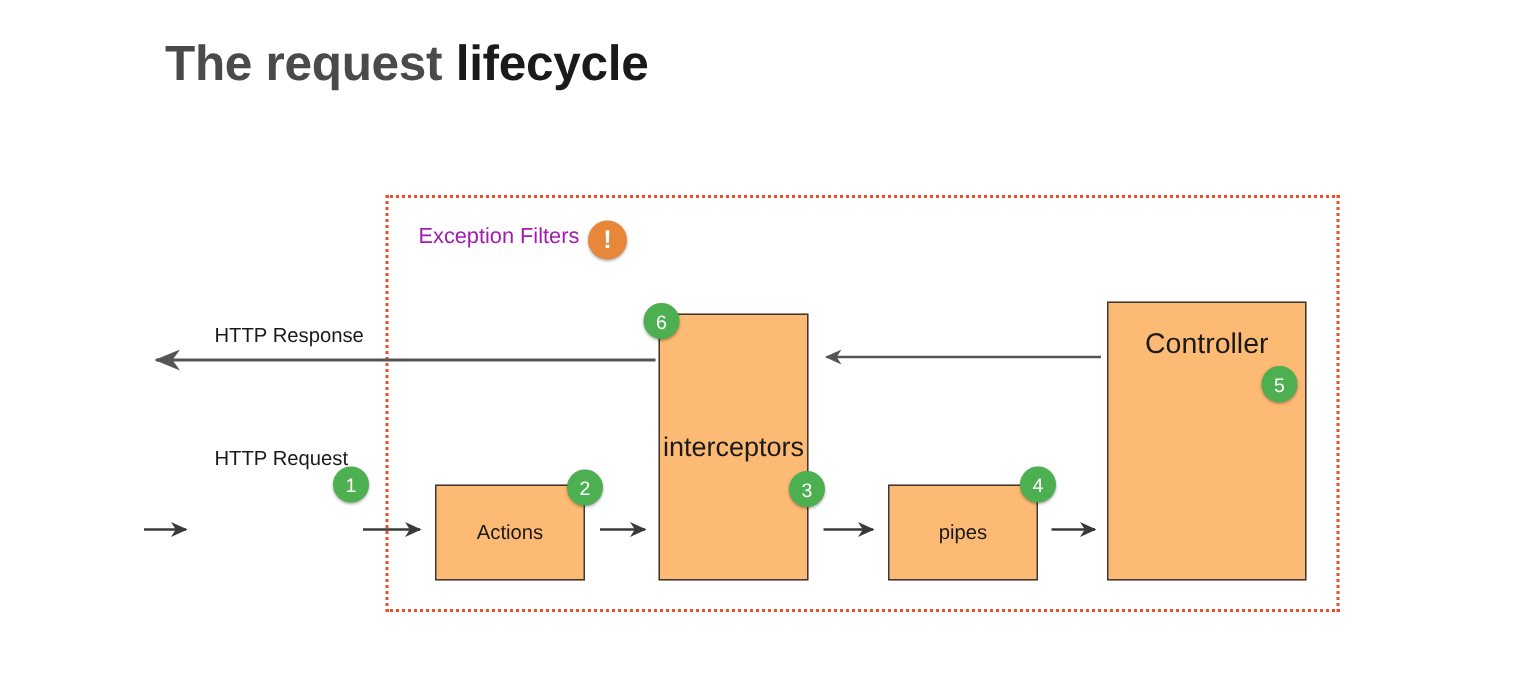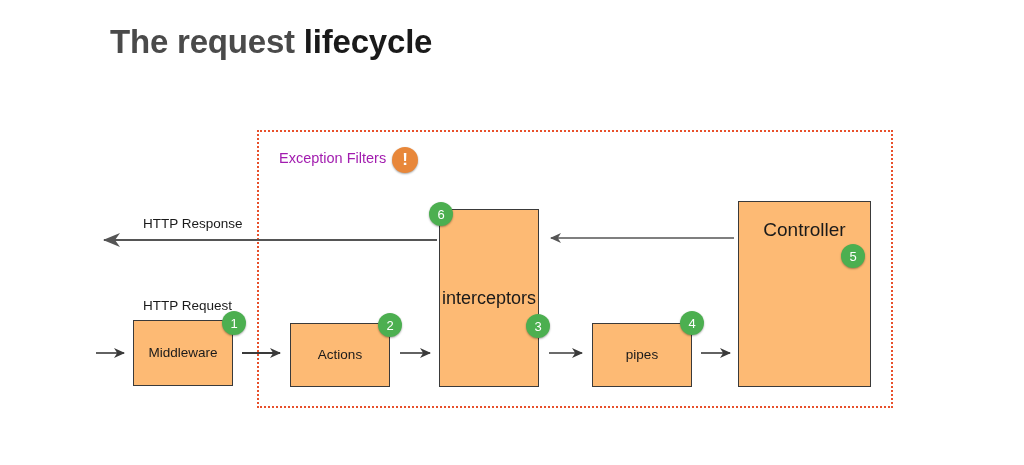--- a/index.html
+++ b/index.html
@@ -190,23 +190,20 @@
     <path d="M701,353 L730,353" stroke="#3a3a3a" stroke-width="1.6" fill="none" marker-end="url(#ah-r)"></path>
 
     <path d="M734,238 L551,238" stroke="#555555" stroke-width="1.7" fill="none" marker-end="url(#ah-l)"></path>
 
     <path d="M437,240 L104,240" stroke="#555555" stroke-width="2" fill="none" marker-end="url(#ah-big)"></path>
   </svg>
 
   <div class="flow-label" id="label-http-response">HTTP Response</div>
   <div class="flow-label" id="label-http-request">HTTP Request</div>
 
-  <div class="nodebox" id="box-middleware">
-    <span class="lbl">Middleware</span>
-  </div>
 
   <div class="nodebox" id="box-guards">
     <span class="lbl">Actions</span>
   </div>
 
   <div class="nodebox big" id="box-interceptors">
     <span class="lbl">interceptors</span>
   </div>
 
   <div class="nodebox" id="box-pipes">

